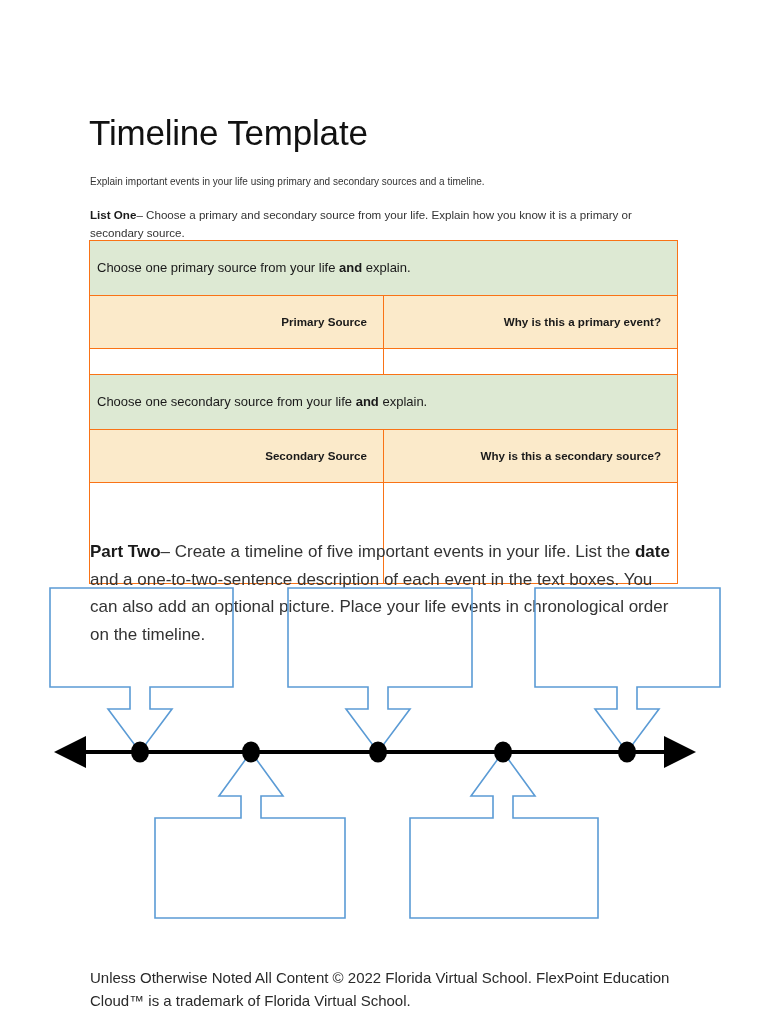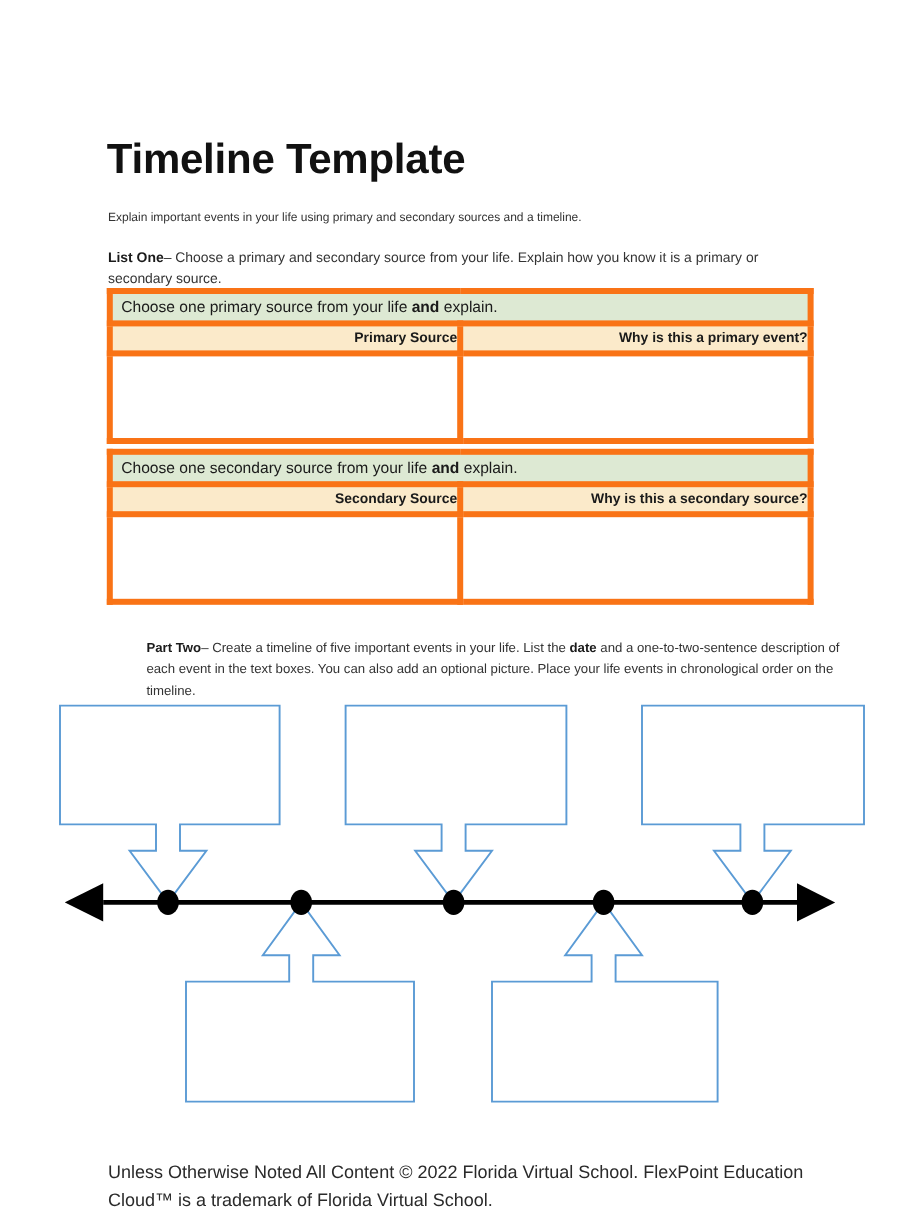--- a/index.html
+++ b/index.html
@@ -23,21 +23,21 @@
     inset: 0;
     background: #ffffff;
   }
 
   
   .doc-title {
     position: absolute;
     left: 89px;
     top: 90px;
     font-size: 35px;
-    font-weight: 700;
+    font-weight: 400;
     letter-spacing: -0.2px;
     line-height: 1.15;
     color: #111111;
     white-space: nowrap;
   }
 
   
   .intro-para {
     position: absolute;
     left: 90px;
@@ -54,38 +54,37 @@
     width: 585px;
     font-size: 11.6px;
     line-height: 1.62;
     color: #333333;
   }
   .part-two-para {
     position: absolute;
     left: 90px;
     top: 521px;
     width: 585px;
-    font-size: 11px;
+    font-size: 17px;
     line-height: 1.62;
     color: #333333;
-    margin-left: 32px;
   }
   .bold { font-weight: bold; color: #1a1a1a; }
 
   
   .src-table {
     position: absolute;
     left: 89px;
     width: 589px;
     border-collapse: collapse;
     table-layout: fixed;
   }
   .src-table td {
-    border: 5px solid #f97316;
-    padding: 0;
+    border: 1px solid #f97316;
+    padding: 16px;
     vertical-align: middle;
   }
   .tbl-title-cell {
     background: #dde9d3;
     height: 22px;
     font-size: 13px;
     font-weight: 400;
     color: #1a1a1a;
     padding-left: 7px !important;
     text-align: left;

